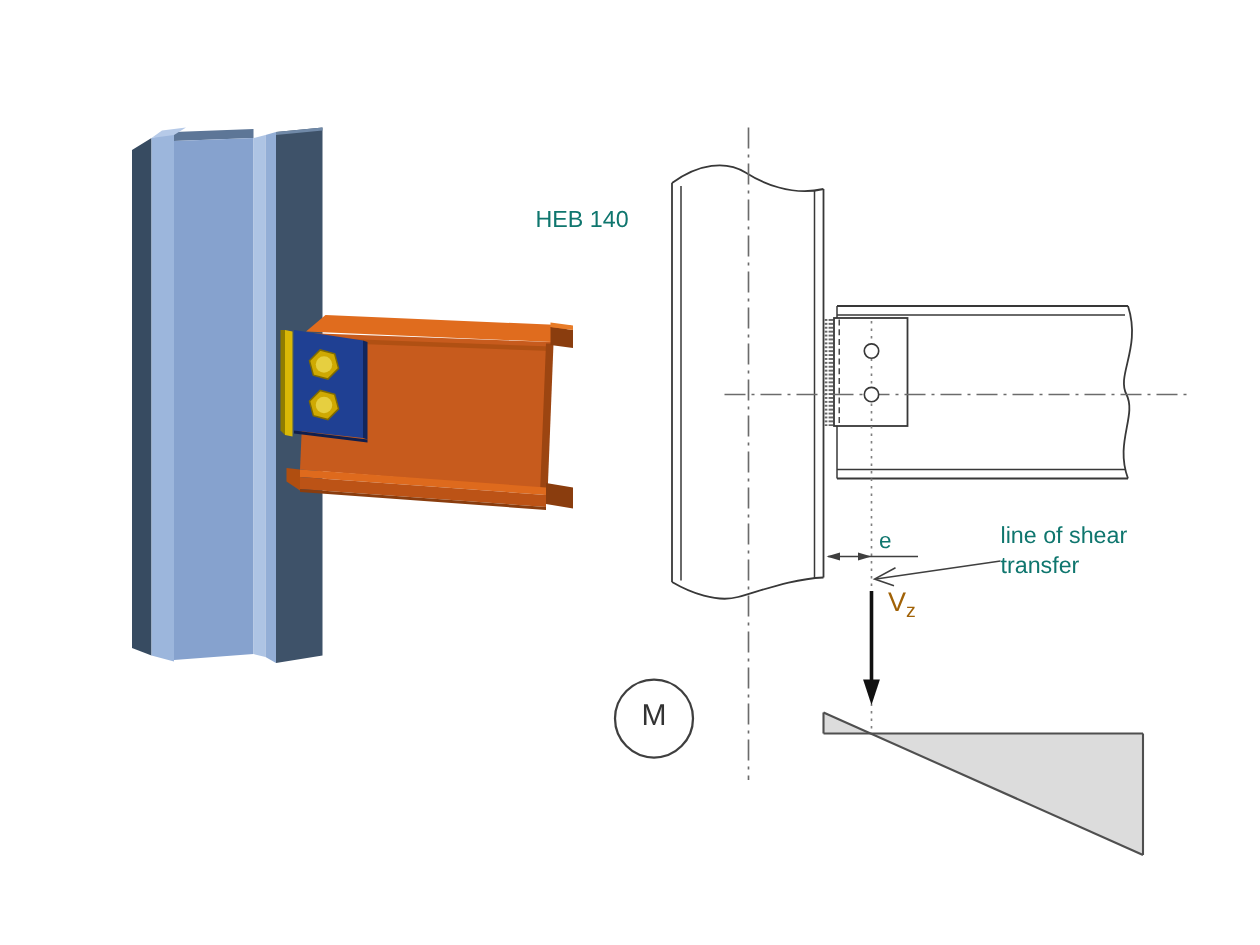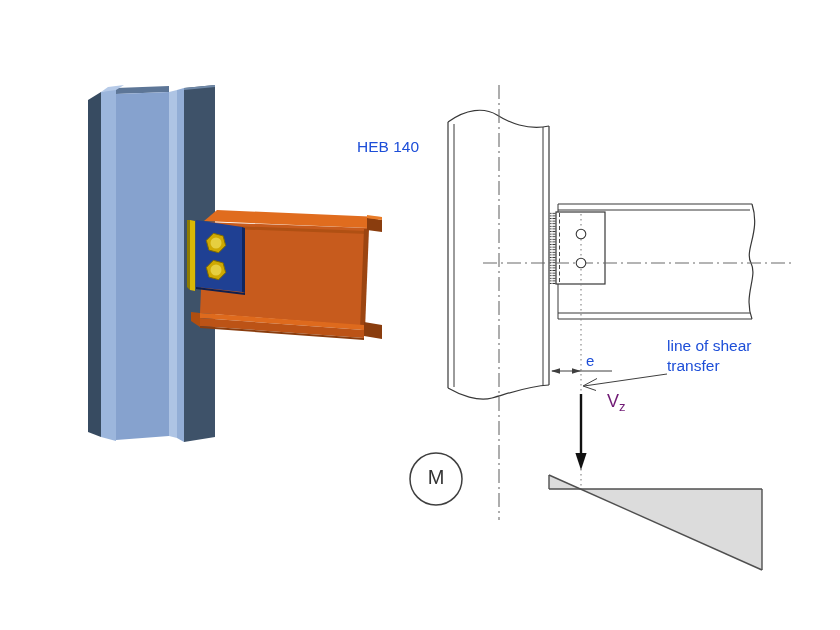--- a/index.html
+++ b/index.html
@@ -6,31 +6,31 @@
   .canvas{
     position:relative;
     width:840px;height:630px;
     background:#ffffff;
     overflow:hidden;
     font-family:"Liberation Sans","DejaVu Sans",sans-serif;
   }
   .canvas svg{position:absolute;left:0;top:0;}
   .lbl{
     position:absolute;
-    color:#1d4ed8;
+    color:#0f766e;
     font-size:15.5px;
     line-height:20px;
     white-space:nowrap;
     user-select:none;
   }
   .lbl-col{left:357px;top:137px;}
   .lbl-beam{left:676px;top:134px;width:86px;text-align:center;}
   .lbl-e{left:586px;top:351px;font-size:15px;}
-  .lbl-shear{left:667px;top:336px;}
-  .lbl-vz{left:592px;top:391px;font-size:18px;color:#701a75;margin-left:15px;}
+  .lbl-shear{left:667px;top:348px;}
+  .lbl-vz{left:592px;top:391px;font-size:18px;color:#a16207;}
   .lbl-vz .sub{font-size:13px;vertical-align:-4px;}
   .lbl-m{left:410px;top:467px;width:52px;text-align:center;font-size:20px;color:#333;}
 </style>
 </head>
 <body>
 
 <div class="canvas">
 
   <svg width="840" height="630" viewBox="0 0 840 630">
     <defs>

